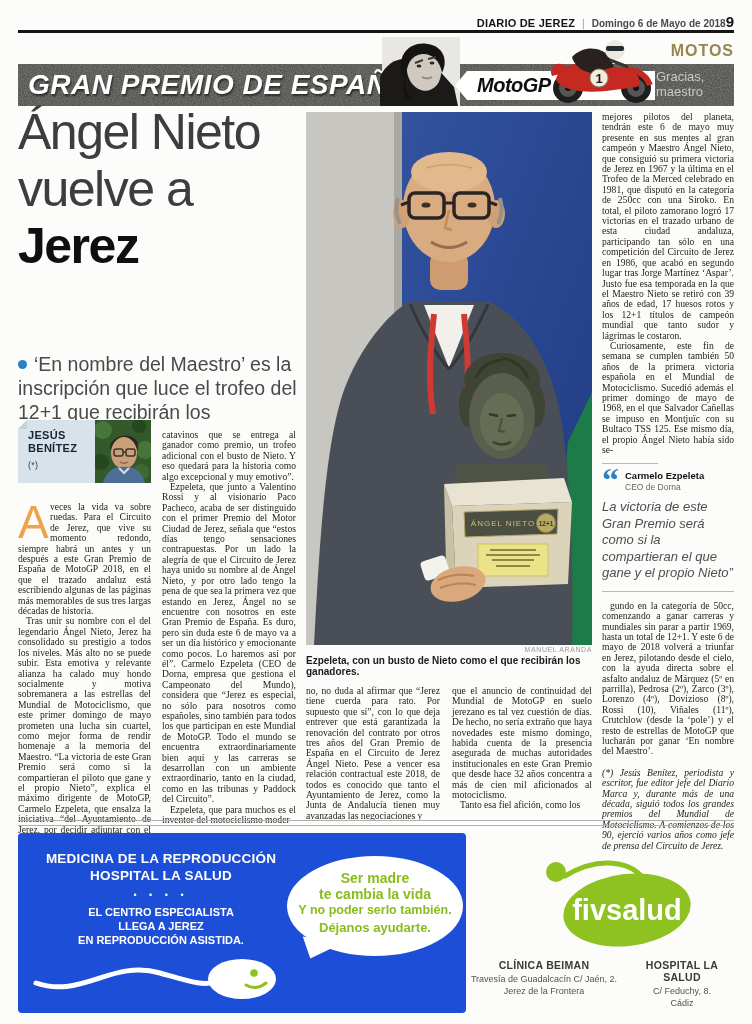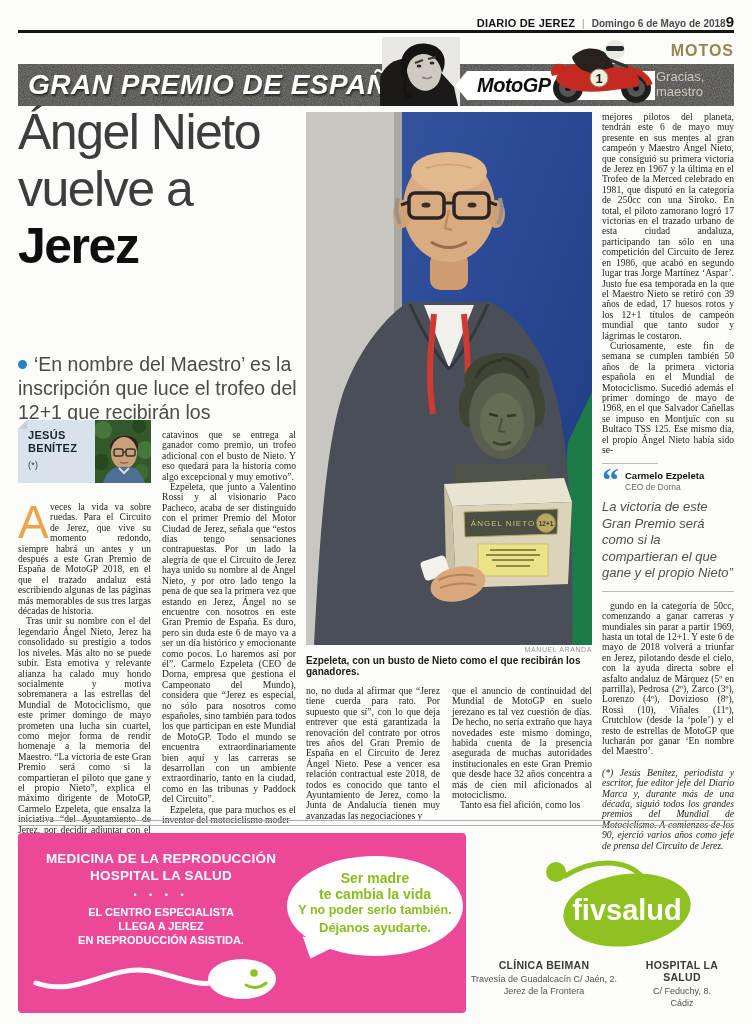--- a/index.html
+++ b/index.html
@@ -66,21 +66,21 @@
   .pq-toprule{width:56px;border-top:1px solid #b9b9b9;margin-bottom:7px;}
   .pq-head{display:flex;gap:6px;align-items:flex-start;}
   .pq-quote{font-family:"Liberation Serif",serif;font-size:34px;line-height:18px;font-weight:700;color:#2a80c4;}
   .pq-author{font-size:9.5px;font-weight:700;color:#111;}
   .pq-role{font-size:8.5px;color:#666;}
   .pq-text{margin-top:7px;font-size:13px;line-height:16.5px;font-style:italic;color:#4e4e4e;text-align:left;}
   .pq-botrule{border-top:1px solid #b9b9b9;margin-top:9px;}
   
   .end-rule{position:absolute;left:18px;right:18px;top:820px;height:4px;
         border-top:1px solid #b0b0b0;border-bottom:1px solid #b0b0b0;}
-  .ad-green{position:absolute;left:18px;top:833px;width:448px;height:180px;background:#ec4899;border-radius:4px;}
+  .ad-green{position:absolute;left:18px;top:833px;width:448px;height:180px;background:#1d4ed8;border-radius:4px;}
   .ad-head{position:absolute;left:12px;top:17px;width:262px;text-align:center;color:#fff;}
   .ad-t1{font-size:13.5px;font-weight:700;line-height:17px;letter-spacing:.2px;}
   .ad-dots{font-size:9px;letter-spacing:5px;margin:6px 0 5px 0;}
   .ad-s{font-size:11px;font-weight:700;line-height:14px;}
   .ad-sperm{position:absolute;left:14px;bottom:12px;width:252px;height:56px;}
   .bubble{position:absolute;right:3px;top:23px;width:176px;height:100px;background:#fff;border-radius:50%;
         text-align:center;color:#88bd1e;padding-top:14px;box-sizing:border-box;}
   .bubble::after{content:"";position:absolute;left:12px;bottom:-16px;width:0;height:0;
         border:12px solid transparent;border-top:20px solid #fff;border-right-width:26px;transform:rotate(12deg);}
   .b1{font-size:14px;font-weight:700;line-height:16px;}

